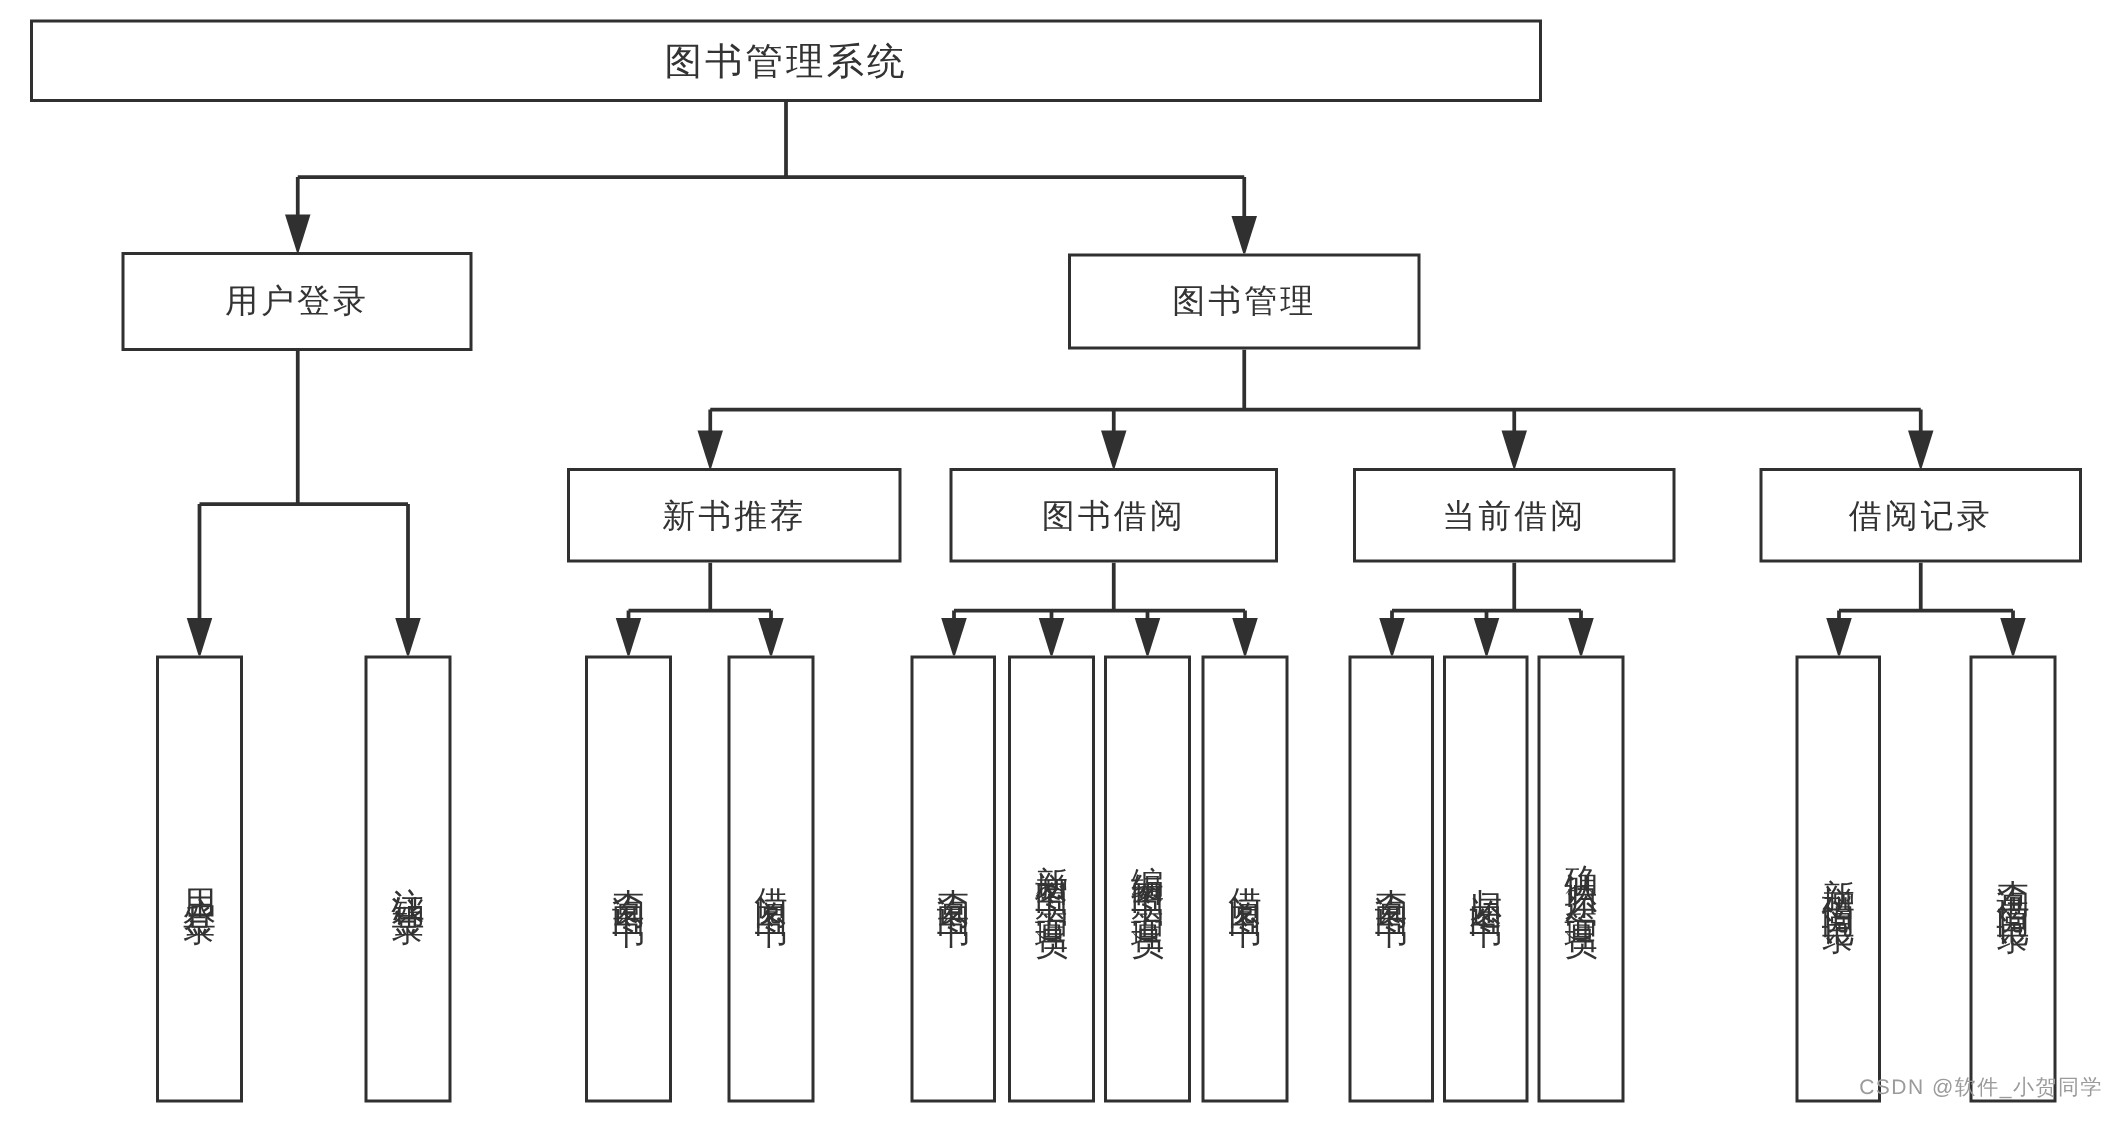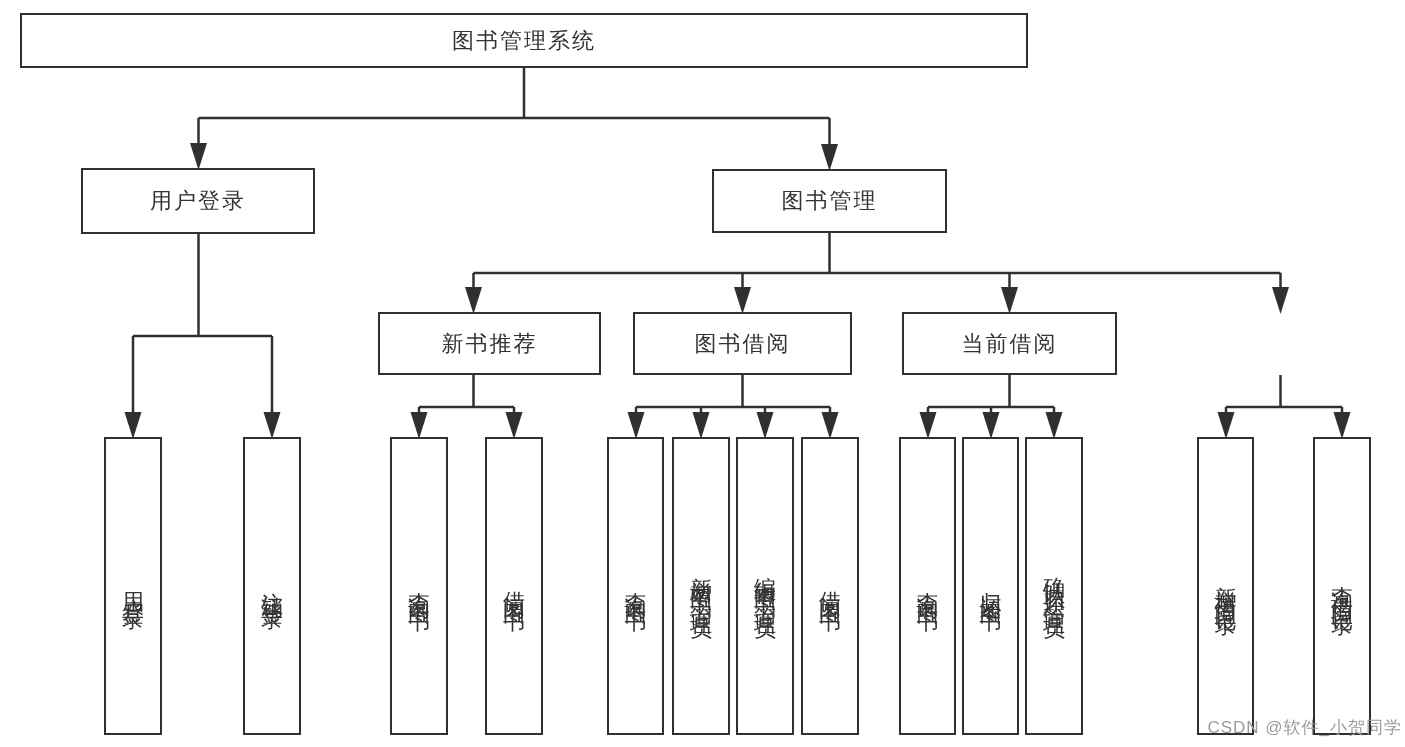--- a/index.html
+++ b/index.html
@@ -27,37 +27,37 @@
     justify-content: center;
     color: #333333;
     z-index: 2;
   }
   .h-label {
     font-size: 22px;
     letter-spacing: 2px;
     white-space: nowrap;
   }
   .root-label {
-    font-size: 22px;
+    font-size: 25px;
     letter-spacing: 2px;
     white-space: nowrap;
   }
   .vtext {
     writing-mode: vertical-rl;
     text-orientation: mixed;
     font-size: 22px;
     letter-spacing: 6px;
     line-height: 1;
     white-space: nowrap;
   }
   #watermark {
     position: absolute;
     top: 716px;
     right: 3px;
-    font-size: 17px;
+    font-size: 14px;
     letter-spacing: 1px;
     color: #9b9b9b;
     z-index: 3;
     white-space: nowrap;
   }
 </style>
 </head>
 <body>
 
 <div id="canvas">
@@ -103,20 +103,21 @@
   </svg>
 
   <div class="box root-label" style="left:20px; top:13px; width:1008px; height:55px;">图书管理系统</div>
 
   <div class="box h-label" style="left:81px; top:168px; width:234px; height:66px;">用户登录</div>
   <div class="box h-label" style="left:712px; top:169px; width:235px; height:64px;text-align:right;">图书管理</div>
 
   <div class="box h-label" style="left:378px; top:312px; width:223px; height:63px;">新书推荐</div>
   <div class="box h-label" style="left:902px; top:312px; width:215px; height:63px;">当前借阅</div>
   <div class="box h-label" style="left:633px; top:312px; width:219px; height:63px;">图书借阅</div>
+  <div class="box h-label" style="left:1173px; top:312px; width:215px; height:63px;">借阅记录</div>
 
   <div class="box" style="left:104px; top:437px; width:58px; height:298px;">
     <span class="vtext">用户登录</span>
   </div>
   <div class="box" style="left:243px; top:437px; width:58px; height:298px;">
     <span class="vtext">注销登录</span>
   </div>
 
   <div class="box" style="left:390px; top:437px; width:58px; height:298px;">
     <span class="vtext">查询图书</span>

